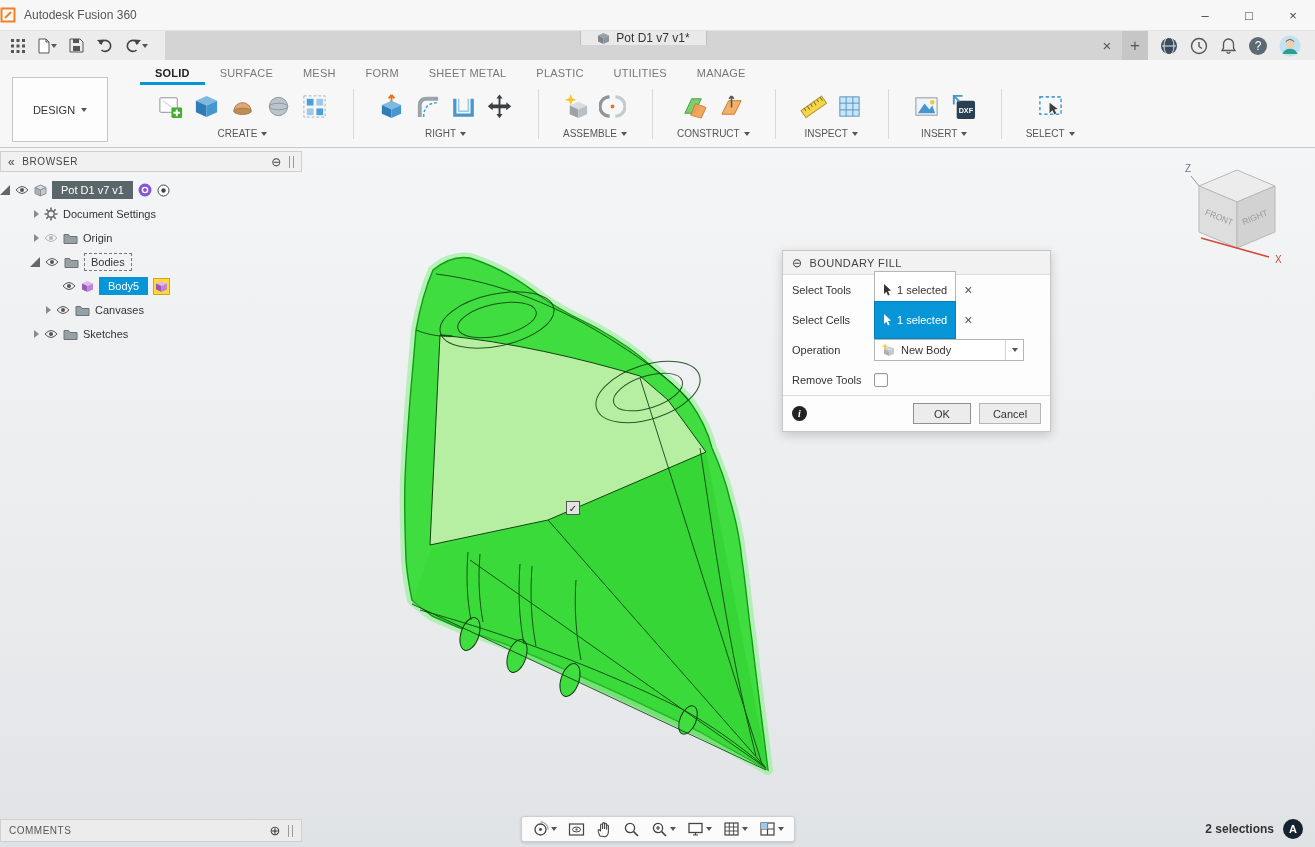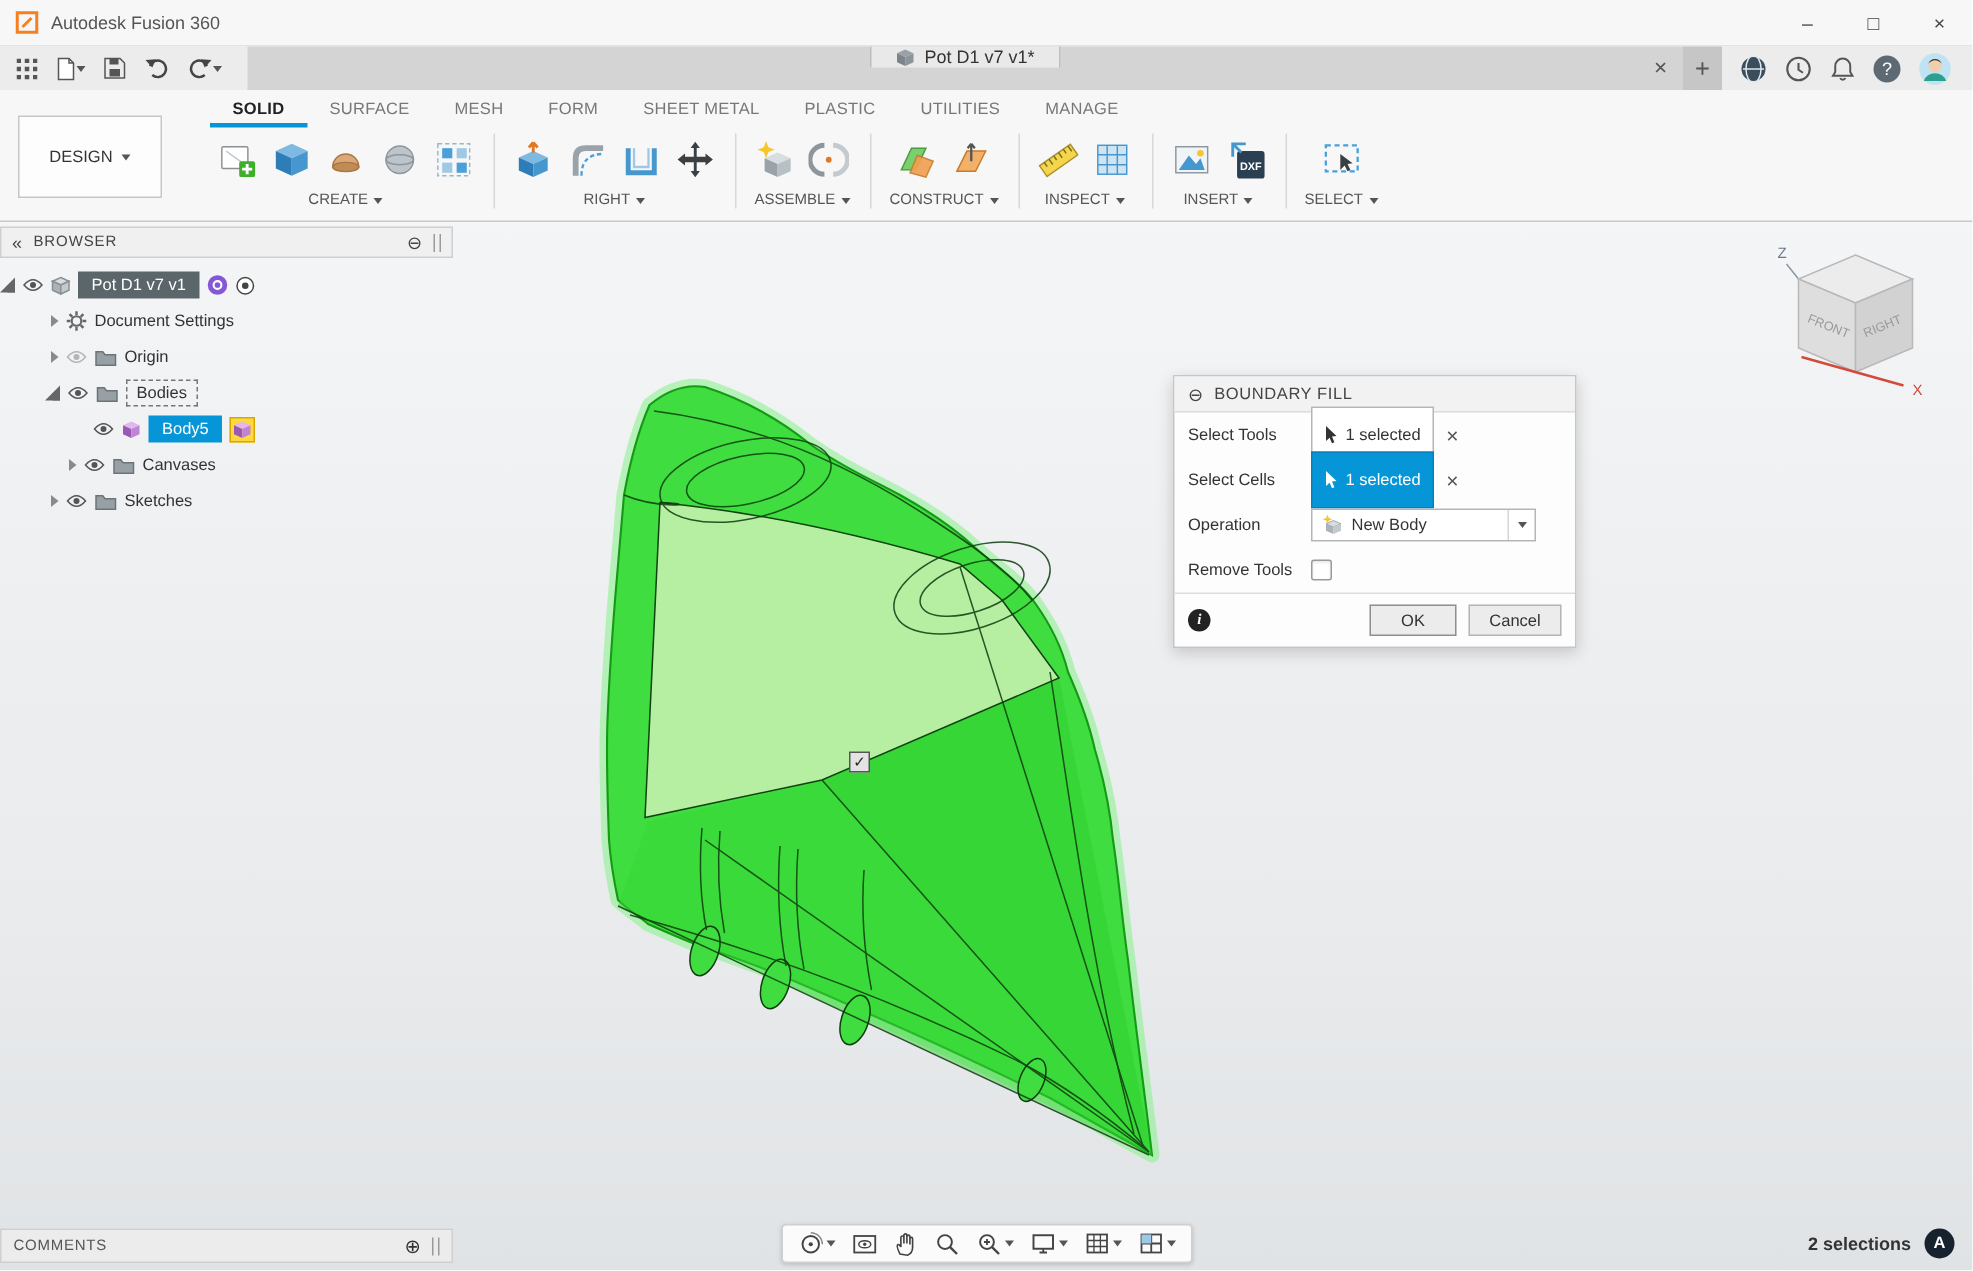--- a/index.html
+++ b/index.html
@@ -1,43 +1,43 @@
 <!DOCTYPE html>
 <html><head>
 <meta charset="utf-8">
 <style>
   * { margin:0; padding:0; box-sizing:border-box; }
   html,body { width:1315px; height:847px; font-family:"Liberation Sans",sans-serif; background:#fff; overflow:hidden; }
   .app { width:1315px; height:847px; display:flex; flex-direction:column; }
 
   
   .titlebar { height:31px; background:#f7f7f7; border-bottom:1px solid #e3e3e3; display:flex; align-items:center; }
-  .t-left { display:flex; align-items:center; gap:8px; padding-left:10px; font-size:12px; color:#555; }
+  .t-left { display:flex; align-items:center; gap:8px; padding-left:0; font-size:12px; color:#555; }
   .win-controls { margin-left:auto; display:flex; }
   .wc { width:44px; height:30px; display:flex; align-items:center; justify-content:center; font-size:13px; color:#444; }
 
   
   .quickbar { height:29px; background:#ececec; display:flex; align-items:stretch; }
   .qb-left { display:flex; align-items:center; gap:6px; padding:0 10px 0 8px; }
   .qb-icon { display:flex; align-items:center; justify-content:center; height:24px; padding:0 3px; }
   .tabstrip { flex:1; background:#d4d4d4; display:flex; align-items:flex-start; justify-content:center; position:relative; margin-left:4px; }
   .doctab { display:flex; align-items:center; gap:6px; padding:0 16px; background:#e9e9e9; border-left:1px solid #bdbdbd; border-right:1px solid #bdbdbd; font-size:12px; color:#333; }
   .tab-close { position:absolute; right:4px; top:0; bottom:0; width:22px; display:flex; align-items:center; justify-content:center; color:#555; font-size:15px; }
   .newtab { width:26px; background:#c6c6c6; display:flex; align-items:center; justify-content:center; font-size:17px; color:#555; }
   .qb-right { display:flex; align-items:center; gap:12px; padding:0 14px 0 12px; }
   .caret { width:0; height:0; border-left:3.5px solid transparent; border-right:3.5px solid transparent; border-top:4px solid #555; display:inline-block; }
 
   
   .ribbon { position:relative; height:88px; background:#f7f7f7; border-bottom:1px solid #c9c9c9; flex:none; }
-  .design-btn { position:absolute; left:12px; top:17px; width:96px; height:55px; background:#fdfdfd; border:1px solid #c6c6c6; display:flex; align-items:center; justify-content:center; gap:6px; font-size:11px; color:#333; }
+  .design-btn { position:absolute; left:12px; top:17px; width:96px; height:65px; background:#fdfdfd; border:1px solid #c6c6c6; display:flex; align-items:center; justify-content:center; gap:6px; font-size:11px; color:#333; }
   .rtabs { display:flex; padding-left:140px; height:25px; align-items:stretch; }
   .rtab { display:flex; align-items:center; padding:0 15px; font-size:11px; color:#777; letter-spacing:.2px; }
   .rtab.active { color:#222; font-weight:bold; box-shadow:inset 0 -3px 0 #0696d7; }
   .rtools { display:flex; padding-left:132px; height:62px; }
-  .tgroup { position:relative; display:flex; flex-direction:column; align-items:center; padding:2px 13px 0; }
+  .tgroup { position:relative; display:flex; flex-direction:column; align-items:center; padding:2px 25px 0; }
   .tgroup:not(:first-child)::before { content:""; position:absolute; left:0; top:4px; height:50px; width:1px; background:#d8d8d8; }
   .ticons { display:flex; align-items:center; gap:9px; height:38px; }
   .tool-btn { display:flex; align-items:center; justify-content:center; }
   .ticon { width:27px; height:27px; display:block; }
   .glabel { display:flex; align-items:center; gap:4px; font-size:10px; color:#555; margin-top:3px; }
 
   
   .canvas { position:relative; flex:1; background:linear-gradient(180deg,#f4f5f6 0%,#e8eaec 70%,#e0e3e5 100%); overflow:hidden; }
   .shape-svg { position:absolute; left:0; top:0; }
 

